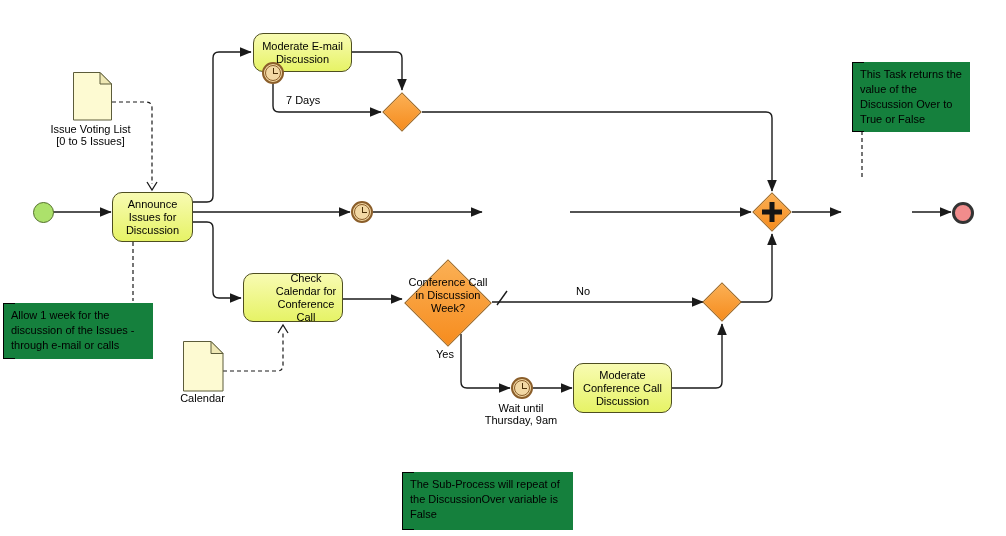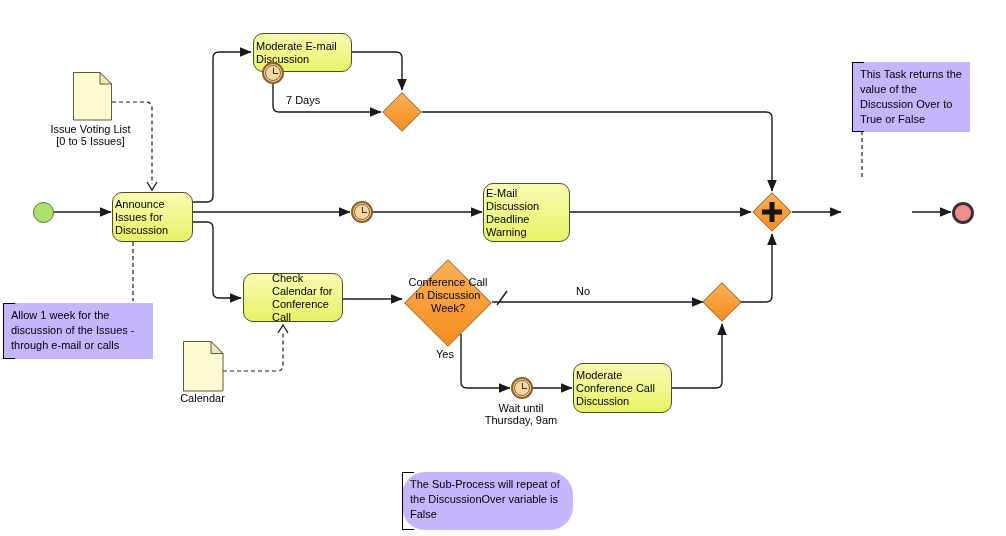--- a/index.html
+++ b/index.html
@@ -8,21 +8,21 @@
     font-family:"Liberation Sans", sans-serif; font-size:11px; color:#000;
     overflow:hidden;
   }
   svg.connectors { position:absolute; left:0; top:0; z-index:1; }
 
   .task {
     position:absolute; z-index:2; box-sizing:border-box;
     border:1.5px solid #4e4e20; border-radius:10px;
     background:linear-gradient(#f8fbb2, #e6f366);
     display:flex; align-items:center; justify-content:center;
-    text-align:left; line-height:13px; padding:2px;
+    text-align:center; line-height:13px; padding:2px;
   }
   .gw {
     position:absolute; z-index:2; box-sizing:border-box;
     transform:rotate(45deg);
     background:linear-gradient(135deg,#fbb055,#f68c1e);
     border:1.2px solid #96601a;
   }
   .gw-label {
     position:absolute; z-index:4; text-align:center; line-height:13px;
   }
@@ -41,21 +41,21 @@
   .timer::before {
     content:''; position:absolute; inset:1px; border:1px solid #8b5e2a; border-radius:50%;
   }
   .timer .hand-v { position:absolute; left:8.5px; top:4px; width:1.5px; height:6px; background:#4a3008; }
   .timer .hand-h { position:absolute; left:9px; top:8.5px; width:5px; height:1.5px; background:#4a3008; }
 
   .doc { position:absolute; z-index:2; }
   .doc-label { position:absolute; z-index:4; text-align:center; }
 
   .annot {
-    position:absolute; z-index:2; background:#c4b5fd; box-sizing:border-box;
+    position:absolute; z-index:2; background:#15803d; box-sizing:border-box;
     padding:5px 5px 5px 8px; line-height:15px;
   }
   .annot::before {
     content:''; position:absolute; left:0; top:0; bottom:0; width:11px;
     border:1px solid #000; border-right:none;
   }
   .flow-label { position:absolute; z-index:4; line-height:12px; }
   .center { text-align:center; }
 </style>
 </head>
@@ -99,21 +99,20 @@
       <path d="M 147 182 L 152 190 L 157 182"></path>
       <path d="M 278 333 L 283 325 L 288 333"></path>
     </g>
   </svg>
 
   <div class="event event-start" style="left:33px; top:202px;"></div>
   <div class="event event-end" style="left:952px; top:202px;"></div>
 
   <div class="task" style="left:112px; top:192px; width:81px; height:50px;">Announce Issues for Discussion</div>
   <div class="task" style="left:253px; top:33px; width:99px; height:39px;">Moderate E-mail Discussion</div>
-  <div class="task" style="left:483px; top:183px; width:87px; height:59px;">E-Mail Discussion Deadline Warning</div>
   <div class="task" style="left:243px; top:273px; width:100px; height:49px;padding-left:28px;">Check Calendar for Conference Call</div>
   <div class="task" style="left:573px; top:363px; width:99px; height:50px;">Moderate Conference Call Discussion</div>
 
   <div class="timer" style="left:262px; top:62px;">
     <div class="hand-v"></div>
     <div class="hand-h"></div>
   </div>
   <div class="timer" style="left:351px; top:201px;">
     <div class="hand-v"></div>
     <div class="hand-h"></div>
@@ -144,20 +143,20 @@
   <div class="doc" style="left:183px; top:341px;">
     <svg width="41" height="51" viewBox="0 0 41 51">
       <path d="M0.5 0.5 H28 L40 12.5 V50 H0.5 Z" fill="#fdfad2" stroke="#5c5c3a" stroke-width="1"></path>
       <path d="M28 0.5 V12.5 H40 Z" fill="#efe8b4" stroke="#5c5c3a" stroke-width="1"></path>
     </svg>
   </div>
   <div class="doc-label" style="left:170px; top:392px; width:65px;">Calendar</div>
 
   <div class="annot" style="left:3px; top:303px; width:150px; min-height:56px;">Allow 1 week for the discussion of the Issues - through e-mail or calls</div>
   <div class="annot" style="left:852px; top:62px; width:118px; min-height:68px;">This Task returns the value of the Discussion Over to True or False</div>
-  <div class="annot" style="left:402px; top:472px; width:171px; min-height:58px;border-radius:23px;">The Sub-Process will repeat of the DiscussionOver variable is False</div>
+  <div class="annot" style="left:402px; top:472px; width:171px; min-height:58px;">The Sub-Process will repeat of the DiscussionOver variable is False</div>
 
   <div class="flow-label" style="left:286px; top:94px;">7 Days</div>
   <div class="flow-label center" style="left:481px; top:402px; width:80px;">Wait until Thursday, 9am</div>
   <div class="flow-label" style="left:576px; top:285px;">No</div>
   <div class="flow-label" style="left:436px; top:348px;text-align:center;">Yes</div>
 
 </div>
 
 </body></html>

